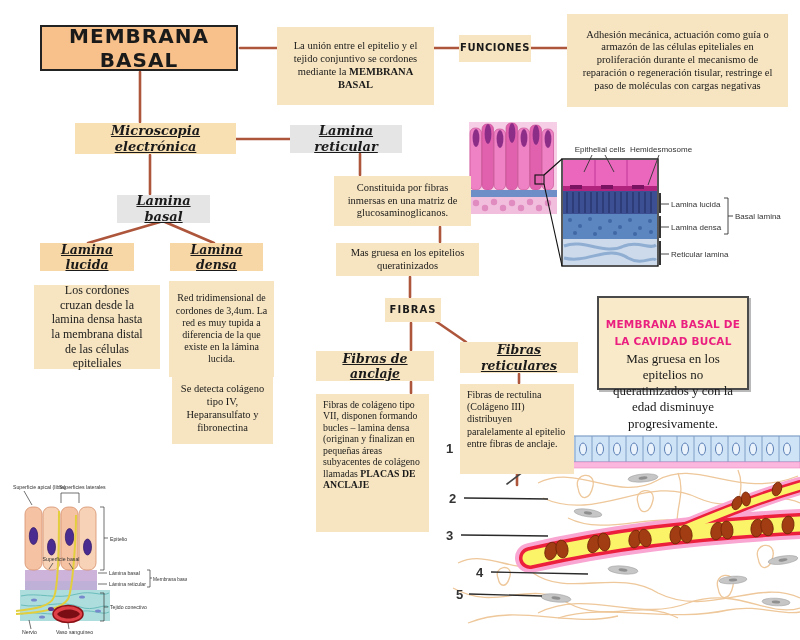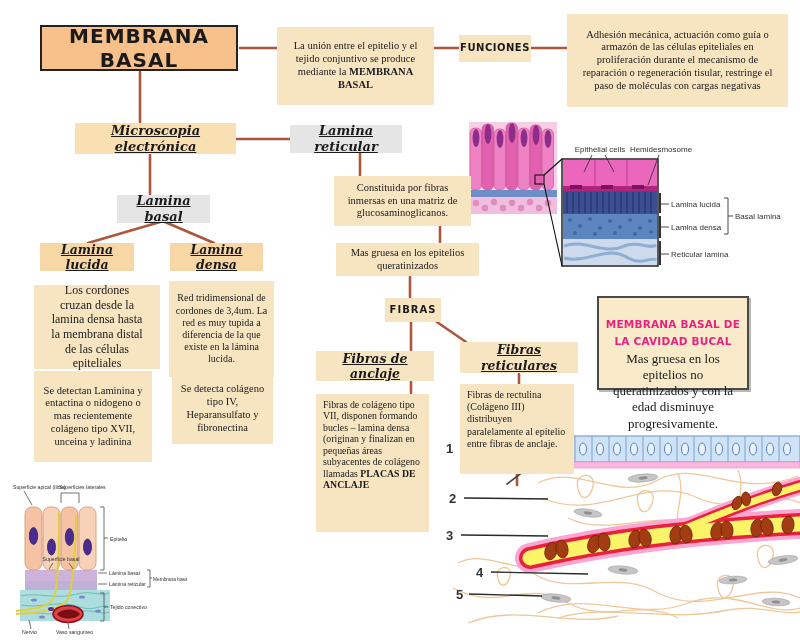--- a/index.html
+++ b/index.html
@@ -73,21 +73,21 @@
       <line x1="411" y1="382" x2="411" y2="393"></line>
       <line x1="519" y1="374" x2="519" y2="383"></line>
       <line x1="517" y1="473" x2="517" y2="485"></line>
       <line x1="507" y1="484" x2="528" y2="468" stroke="#444" stroke-width="1.6"></line>
     </g>
   </svg>
 
   <div class="box title-box marker">MEMBRANA BASAL</div>
 
   <div class="box cream union-box">
-    <span><span>La unión entre el epitelio y el tejido conjuntivo se produce mediante la </span><span class="b">MEMBRANA BASAL</span></span>
+    <span><span>La unión entre el epitelio y el tejido conjuntivo se cordones mediante la </span><span class="b">MEMBRANA BASAL</span></span>
   </div>
 
   <div class="box cream funciones-box marker">FUNCIONES</div>
 
   <div class="box cream adhesion-box">Adhesión mecánica, actuación como guía o armazón de las células epiteliales en proliferación durante el mecanismo de reparación o regeneración tisular, restringe el paso de moléculas con cargas negativas</div>
 
   <div class="box mcream microscopia-box script">Microscopia electrónica</div>
 
   <div class="box peach lamreticular-box script">Lamina reticular</div>
 
@@ -98,21 +98,20 @@
   <div class="box cream masgruesa-box">Mas gruesa en los epitelios queratinizados</div>
 
   <div class="box softpeach lamlucida-box script">Lamina lucida</div>
 
   <div class="box softpeach lamdensa-box script">Lamina densa</div>
 
   <div class="box cream lucidadesc-box">Los cordones cruzan desde la lamina densa hasta la membrana distal de las células epiteliales</div>
 
   <div class="box cream densadesc-box">Red tridimensional de cordones de 3,4um. La red es muy tupida a diferencia de la que existe en la lámina lucida.</div>
 
-  <div class="box cream lucidadetect-box">Se detectan Laminina y entactina o nidogeno o mas recientemente colágeno tipo XVII, unceina y ladinina</div>
 
   <div class="box cream densadetect-box">Se detecta colágeno tipo IV, Heparansulfato y fibronectina</div>
 
   <div class="box cream fibras-box marker">FIBRAS</div>
 
   <div class="box cream fanclaje-box script">Fibras de anclaje</div>
 
   <div class="box cream freticulares-box script">Fibras reticulares</div>
 
   <div class="box cream anclajedesc-box">

